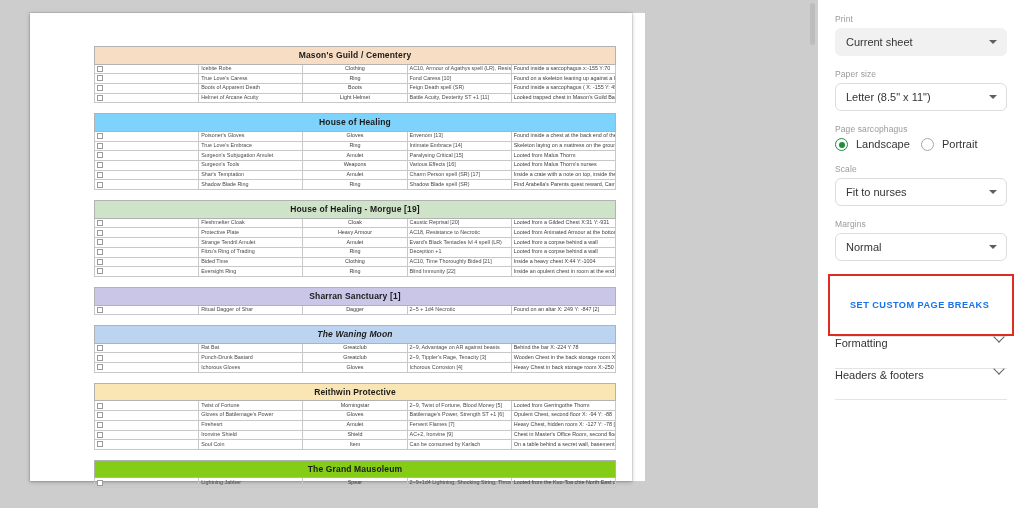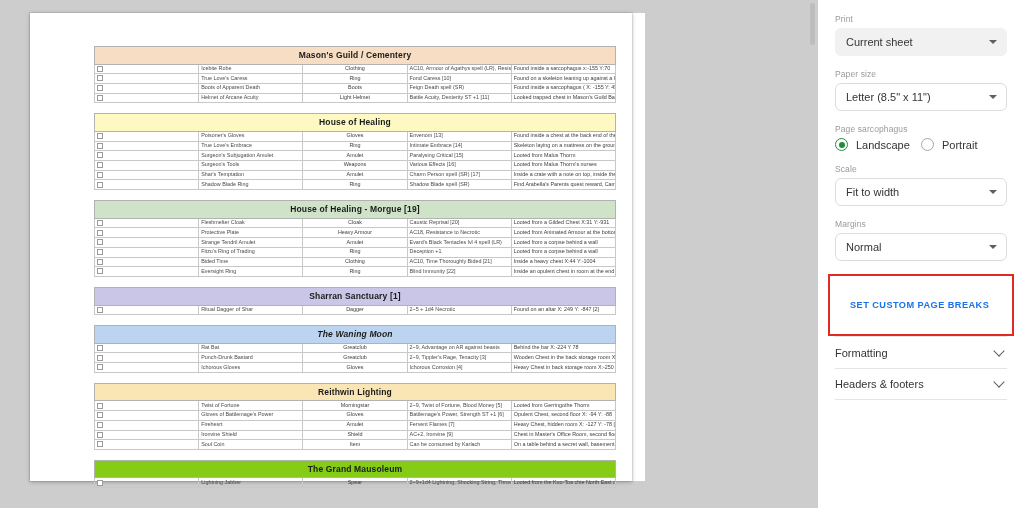--- a/index.html
+++ b/index.html
@@ -86,21 +86,21 @@
 
   
   .n-blue   { color: #5c8ed6; }
   .n-green  { color: #5aa469; }
   .n-orange { color: #e08a3c; }
   .e-red    { color: #d0574f; }
   .e-dark   { color: #4a4a4a; }
 
   
   .b-masons   { background: #f7ddc3; }
-  .b-healing  { background: #fef9c3; }
+  .b-healing  { background: #7dd3fc; }
   .b-morgue   { background: #cfe3c9; }
   .b-sharran  { background: #c9c6e8; }
   .b-waning   { background: #bdd4f0; font-style: italic; }
   .b-reithwin { background: #fae6b4; }
   .b-grand    { background: #84cc16; }
 
   
   .sidebar {
     width: 206px; height: 400px;
     background: #ffffff;
@@ -124,21 +124,21 @@
   }
   .select-box.filled { background: #f1f1f1; border-color: #f1f1f1; }
   .caret {
     position: absolute; right: 9px; top: 50%; margin-top: -2px;
     width: 0; height: 0;
     border-left: 4px solid transparent;
     border-right: 4px solid transparent;
     border-top: 4.5px solid #5f5f5f;
   }
   .radio-row { display: flex; align-items: center; margin-top: 2px; }
-  .radio-item { display: flex; align-items: center; width: 100px; cursor: pointer; }
+  .radio-item { display: flex; width: 100px; cursor: pointer; }
   .radio-outer {
     width: 13px; height: 13px; border-radius: 50%;
     border: 1.6px solid #a7a7a7;
     display: flex; align-items: center; justify-content: center;
     margin-right: 8px;
   }
   .radio-outer.sel { border-color: #1e8e3e; }
   .radio-dot { width: 6px; height: 6px; border-radius: 50%; background: #1e8e3e; }
   .radio-label { font-size: 11px; color: #343434; }
 
@@ -159,21 +159,21 @@
   .highlight-box {
     position: absolute;
     left: 0px; top: 0px; right: 0px; bottom: 0px;
     border: 2.5px solid #e02b20;
     pointer-events: none;
   }
 
   .accordion-row {
     border-top: 1px solid #e4e4e4;
     height: 32px;
-    display: flex; align-items: center; justify-content: space-between;
+    display: flex; align-items: flex-start; justify-content: space-between;
     font-size: 11px; color: #343434;
     cursor: pointer;
     gap: 48px;
   }
   .accordion-row.last { border-bottom: 1px solid #e4e4e4; }
   .chev {
     width: 8px; height: 8px;
     border-right: 1.4px solid #5f5f5f;
     border-bottom: 1.4px solid #5f5f5f;
     transform: rotate(45deg);
@@ -379,21 +379,21 @@
                 <td class="c-type">Gloves</td>
                 <td class="c-eff e-red">Ichorous Corrosion [4]</td>
                 <td class="c-loc">Heavy Chest in back storage room X:-250 Y:-70</td>
               </tr>
             </tbody>
           </table>
           <div class="sec-gap"></div>
           <table class="sec">
             <thead>
               <tr>
-                <th class="band b-reithwin" colspan="5">Reithwin Lighting</th>
+                <th class="band b-reithwin" colspan="5">Reithwin Protective</th>
               </tr>
             </thead>
             <tbody>
               <tr>
                 <td class="c-check"><span class="cbx"></span></td>
                 <td class="c-name n-green">Twist of Fortune</td>
                 <td class="c-type">Morningstar</td>
                 <td class="c-eff e-red">2~9, Twist of Fortune, Blood Money [5]</td>
                 <td class="c-loc">Looted from Gerringothe Thorm</td>
               </tr>
@@ -482,21 +482,21 @@
         <div class="radio-item">
           <span class="radio-outer"></span>
           <span class="radio-label">Portrait</span>
         </div>
       </div>
     </div>
 
     <div class="field">
       <div class="field-label">Scale</div>
       <div class="select-box">
-        <span>Fit to width</span>
+        <span>Fit to nurses</span>
         <span class="caret"></span>
       </div>
     </div>
 
     <div class="field">
       <div class="field-label">Margins</div>
       <div class="select-box">
         <span>Normal</span>
         <span class="caret"></span>
       </div>

